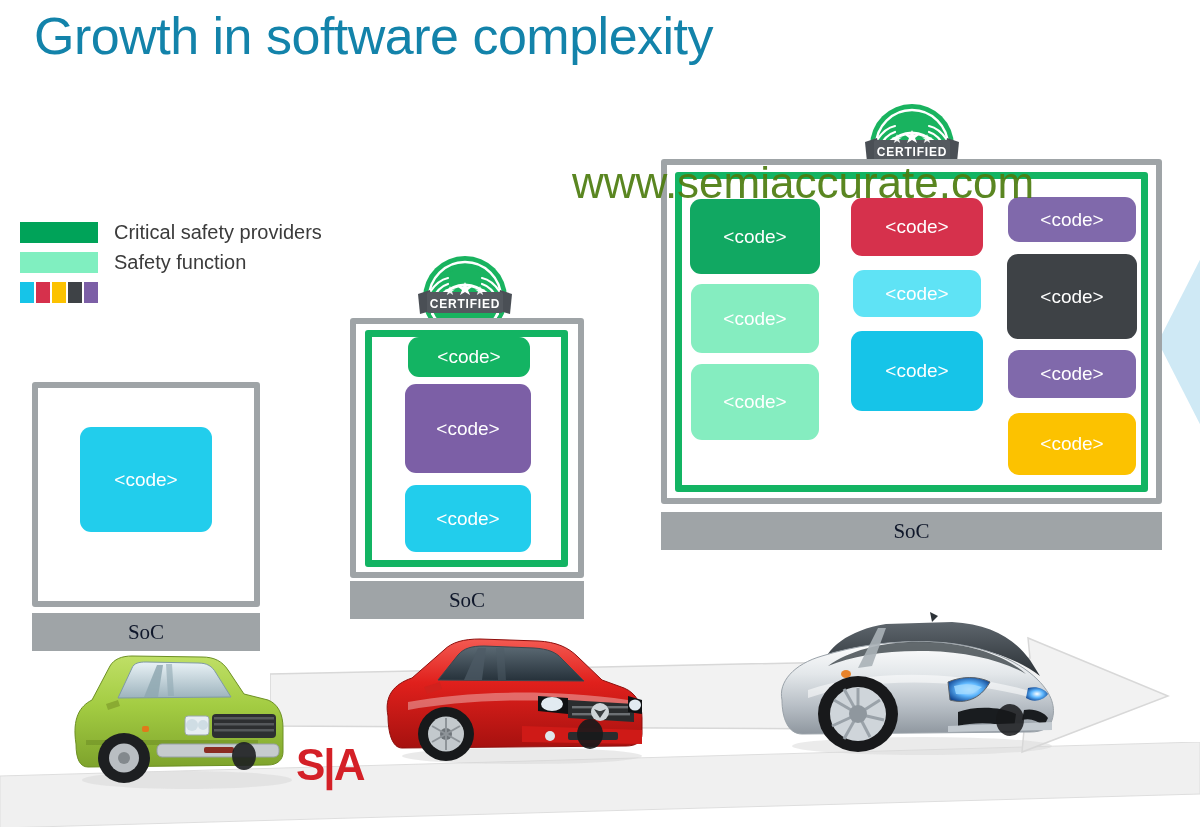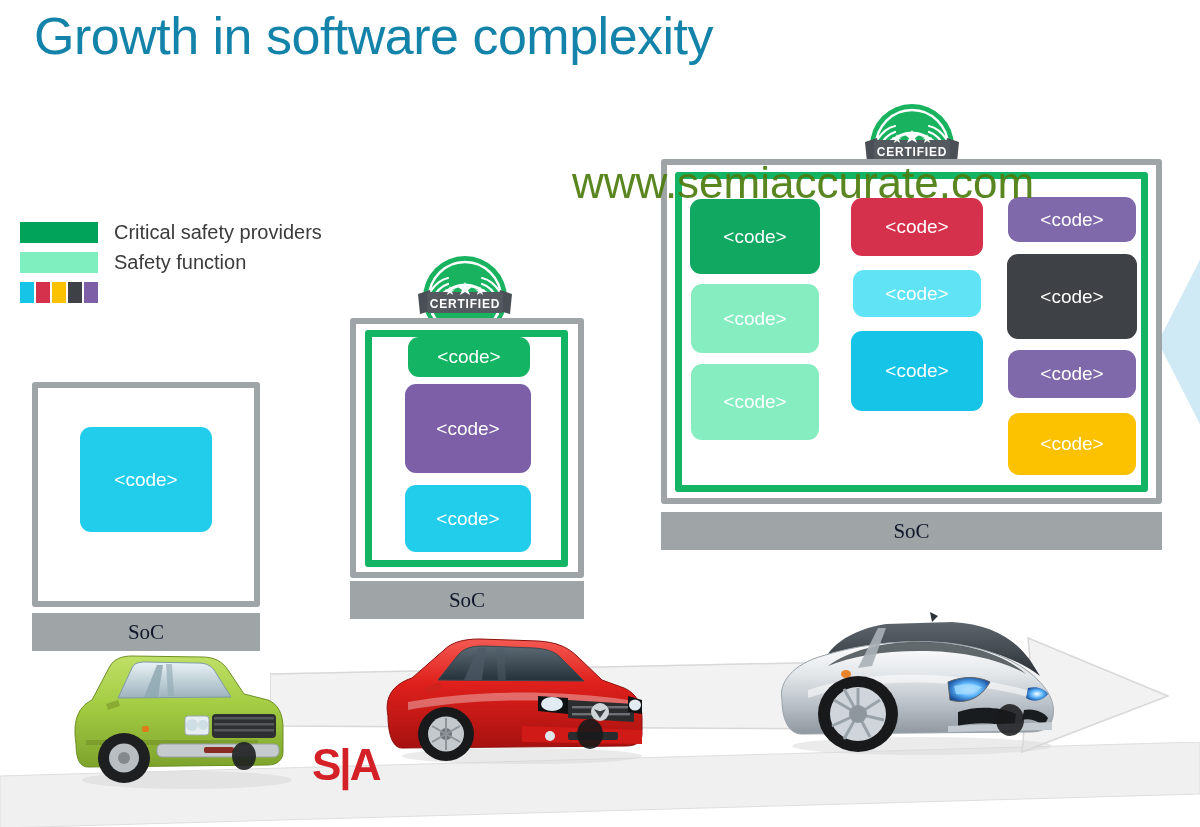--- a/index.html
+++ b/index.html
@@ -119,21 +119,20 @@
     pointer-events: none;
   }
   .sa-logo {
     position: absolute;
     left: 296px; top: 740px;
     font-size: 44px;
     font-weight: bold;
     color: #d42027;
     letter-spacing: -2px;
     white-space: nowrap;
-    margin-left: 16px;
   }
 
   
   .road {
     position: absolute;
     left: 0; top: 742px;
     width: 1200px; height: 86px;
     overflow: hidden;
   }
   .big-arrow { position: absolute; left: 270px; top: 630px; }

